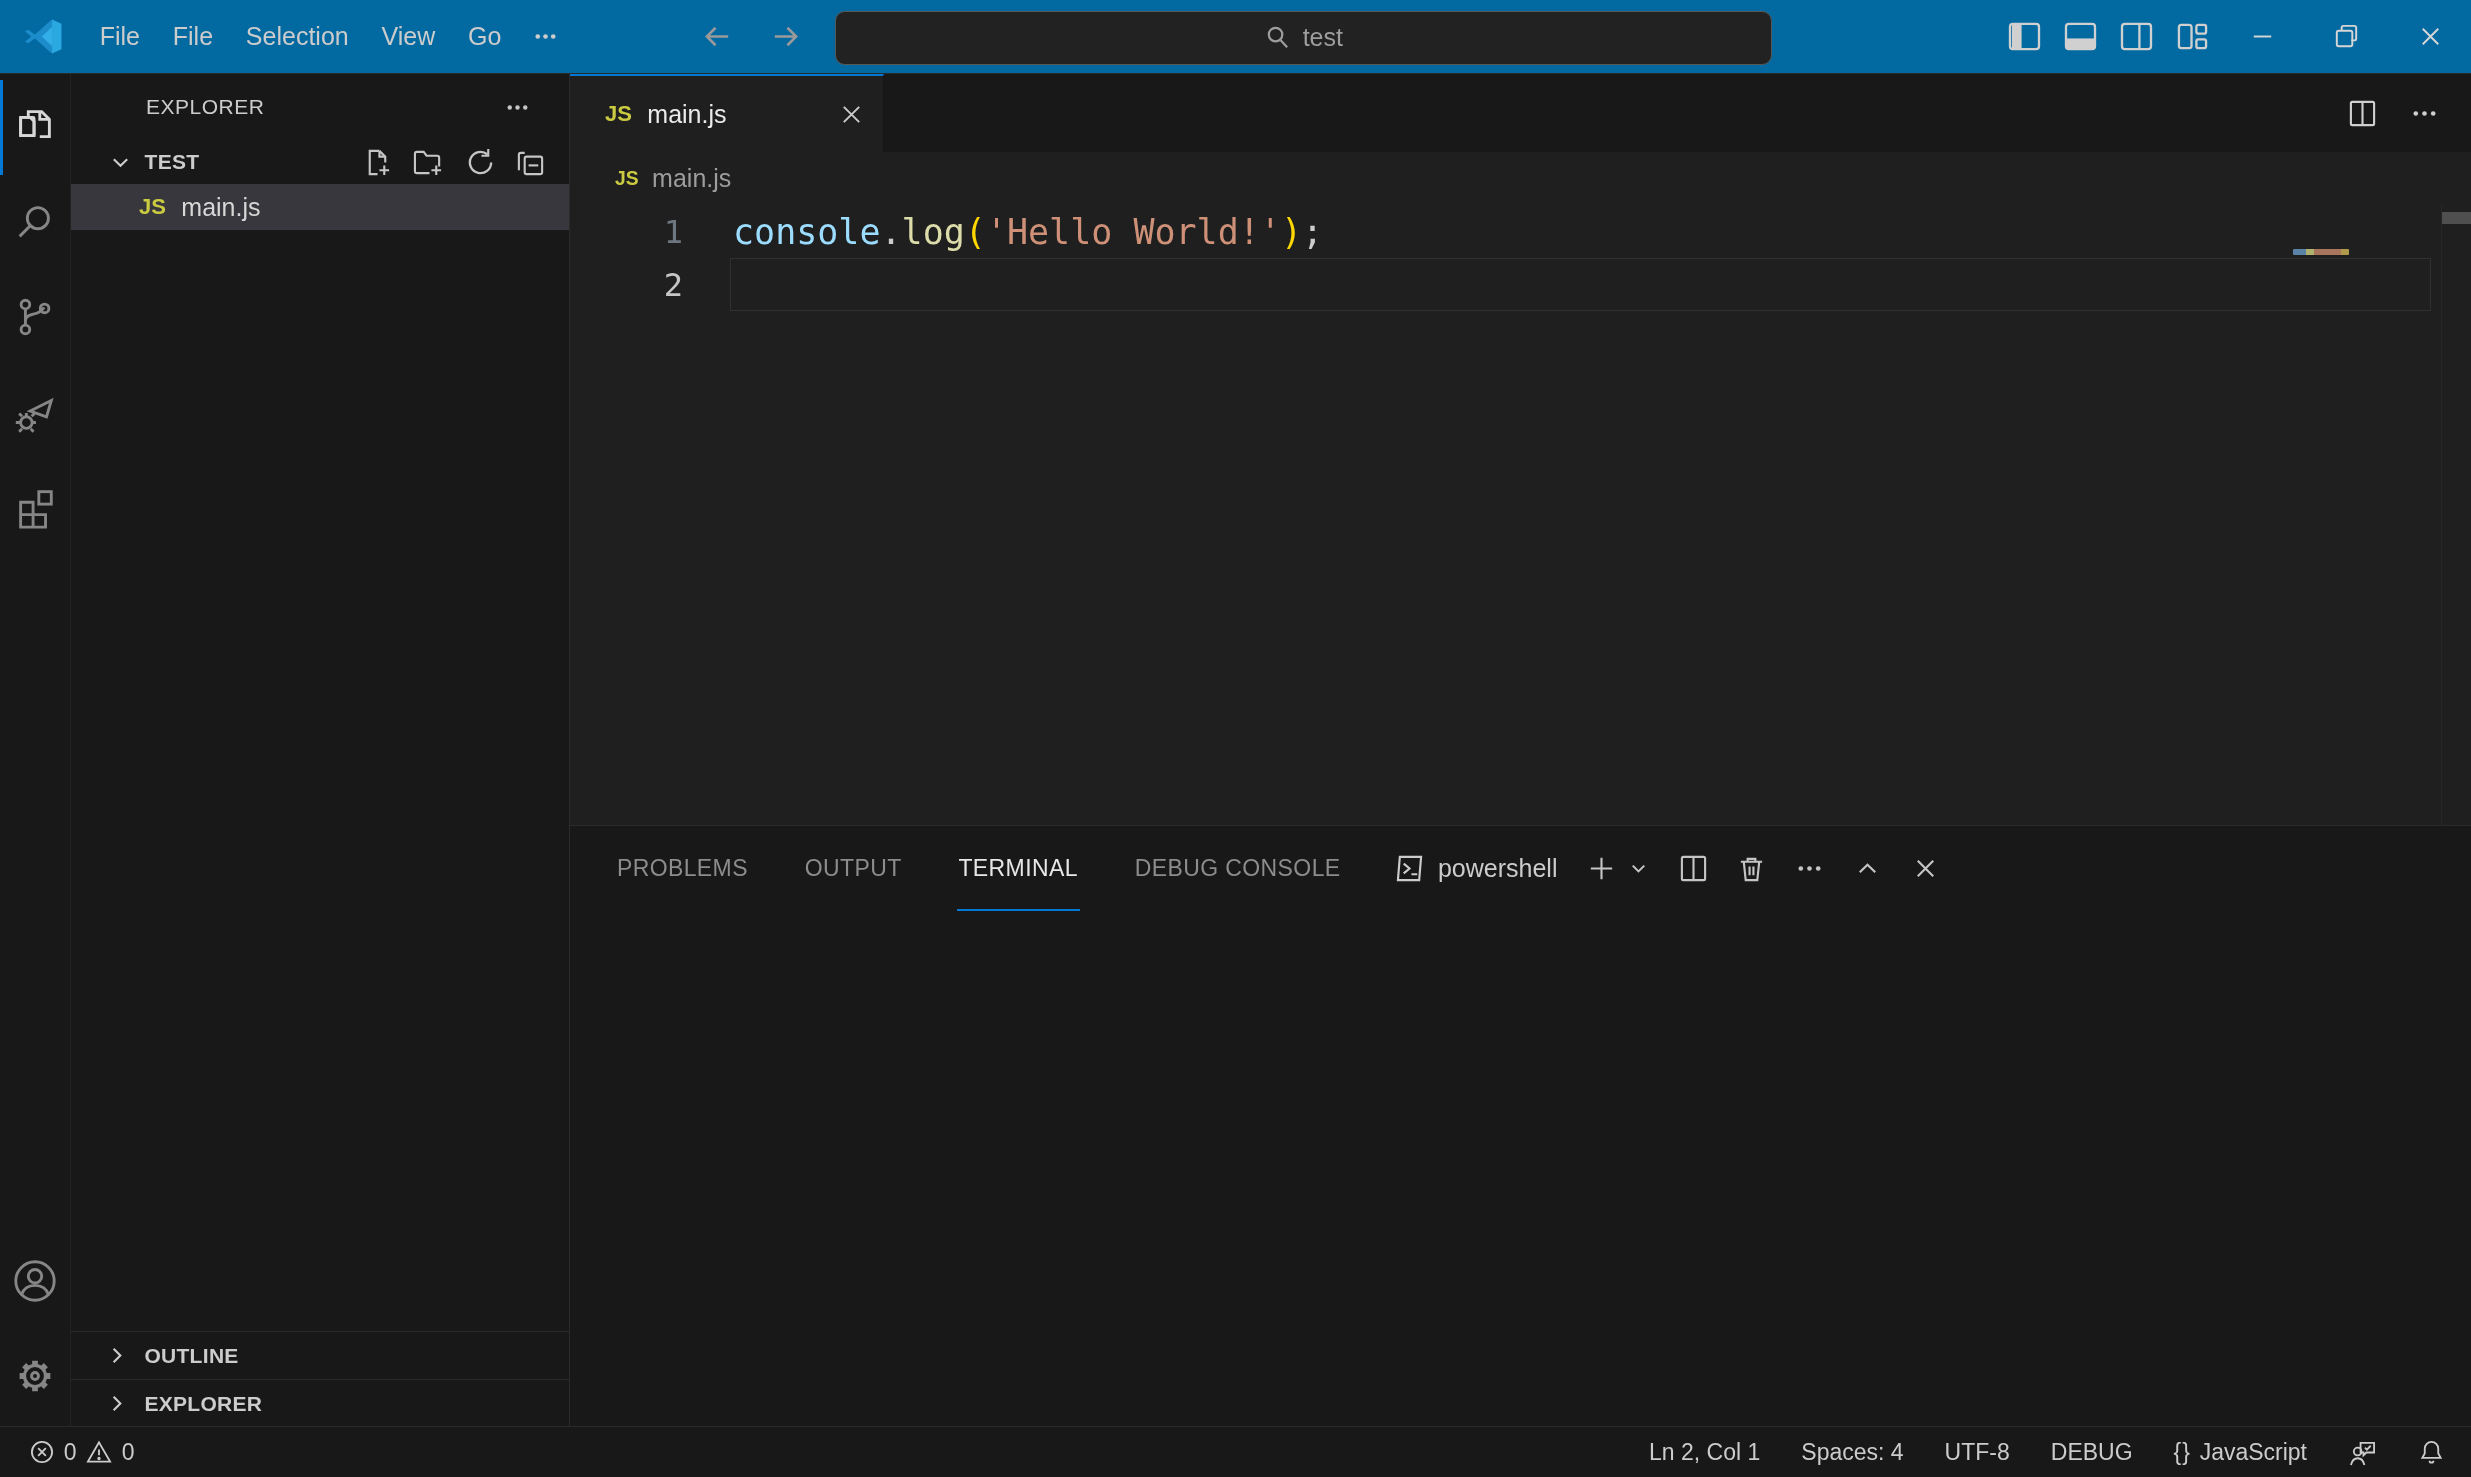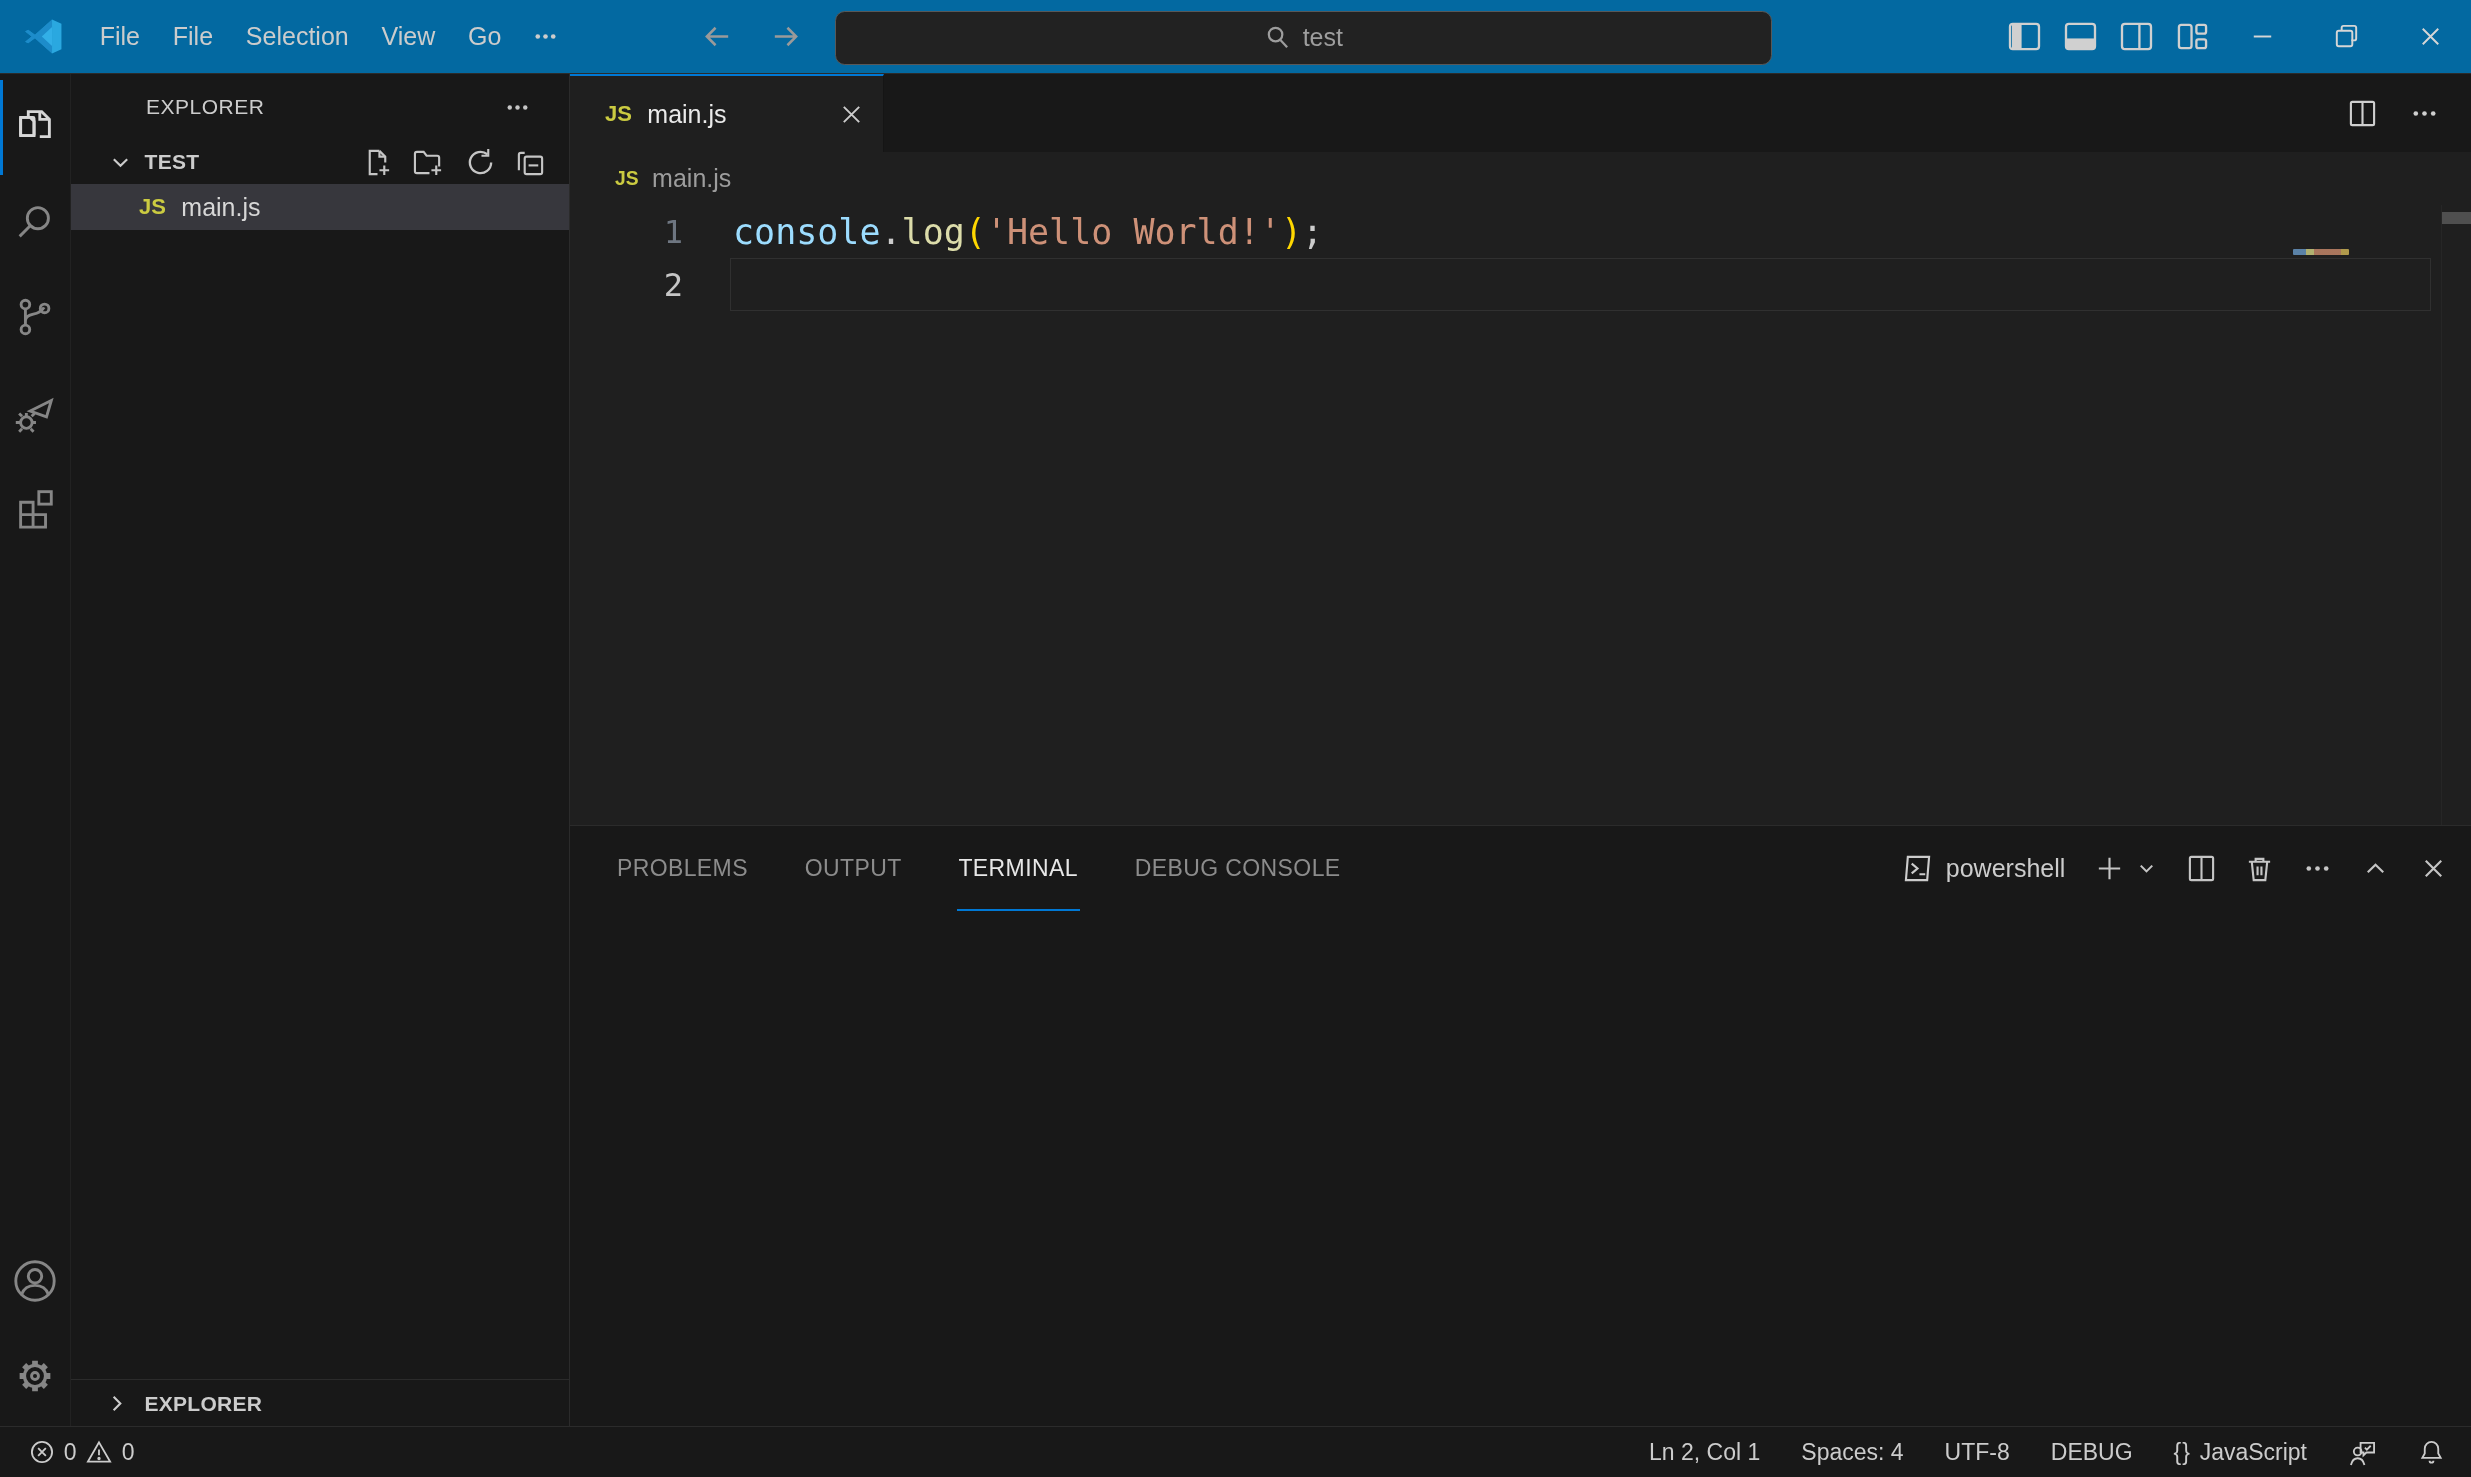--- a/index.html
+++ b/index.html
@@ -66,21 +66,21 @@
   .code-line.active .ln{color:#c6c6c6;}
   .code-text{padding-left:50px;font-size:35px;white-space:pre;}
   .line-box{position:absolute;left:160px;right:41px;top:0;bottom:0;border:1.9px solid #303030;pointer-events:none;}
   .minimap{position:absolute;top:0;right:30px;width:164px;bottom:0;}
   .minimap-mark{position:absolute;left:15.4px;top:44px;width:56px;height:5.8px;border-radius:1px;
     background:linear-gradient(90deg,#5e87ae 0 24%,#b8b874 24% 38%,#b07a60 38% 86%,#b8a04e 86% 100%);opacity:.95;}
   .scrollbar-col{position:absolute;top:0;right:0;bottom:0;width:30px;border-left:1px solid #262626;}
   .scroll-slider{position:absolute;top:6.8px;left:0;width:100%;height:12.6px;background:#4f4f4f;}
 
   
-  .panel{height:601px;flex:none;background:#181818;border-top:1px solid #2b2b2b;display:flex;flex-direction:column;}
+  .panel{height:601px;flex:none;background:#181818;border-top:1px solid #2b2b2b;display:flex;flex-direction:row;}
   .panel-header{height:85px;display:flex;align-items:stretch;padding-left:45px;}
   .panel-tab{display:flex;align-items:center;padding:0 1.9px;margin-right:53px;font-size:23px;color:#8c8c8c;
              letter-spacing:0.4px;border-bottom:2.9px solid transparent;border-top:2.9px solid transparent;}
   .panel-tab.active{color:#e7e7e7;border-bottom-color:var(--accent,#0078d4);}
   .panel-actions{margin-left:auto;display:flex;align-items:center;gap:29px;padding-right:24px;color:#c5c5c5;}
   .shell-item{display:flex;align-items:center;gap:13.5px;color:#cccccc;font-size:25px;}
   .plus-group{display:flex;align-items:center;gap:9.7px;}
   .terminal-body{flex:1;padding:42px 0 0 45px;font-family:"DejaVu Sans Mono",monospace;font-size:35px;color:#cccccc;}
   .term-line{display:flex;align-items:center;}
   .term-cursor{display:inline-block;width:20px;height:42px;background:#c9c9c9;margin-left:15.4px;}
@@ -272,20 +272,26 @@
               <path d="M10 6h-4a2 2 0 0 0-2 2v16"></path>
               <path d="M14 19h10"></path>
             </svg>
         </span>
       </div>
       <div class="file-row">
         <span class="js-badge">JS</span>
         <span class="file-label">main.js</span>
       </div>
       <div class="sb-bottom">
+        <div class="sb-collapsed">
+          <svg width="21" height="21" viewBox="0 0 22 22" fill="none" stroke="currentColor" stroke-width="2.2">
+              <path d="M8 4l7 7-7 7"></path>
+            </svg>
+          <span class="sb-collapsed-label">OUTLINE</span>
+        </div>
         <div class="sb-collapsed">
           <svg width="21" height="21" viewBox="0 0 22 22" fill="none" stroke="currentColor" stroke-width="2.2">
               <path d="M8 4l7 7-7 7"></path>
             </svg>
           <span class="sb-collapsed-label">EXPLORER</span>
         </div>
       </div>
     </div>
 
     <div class="editor-col">

